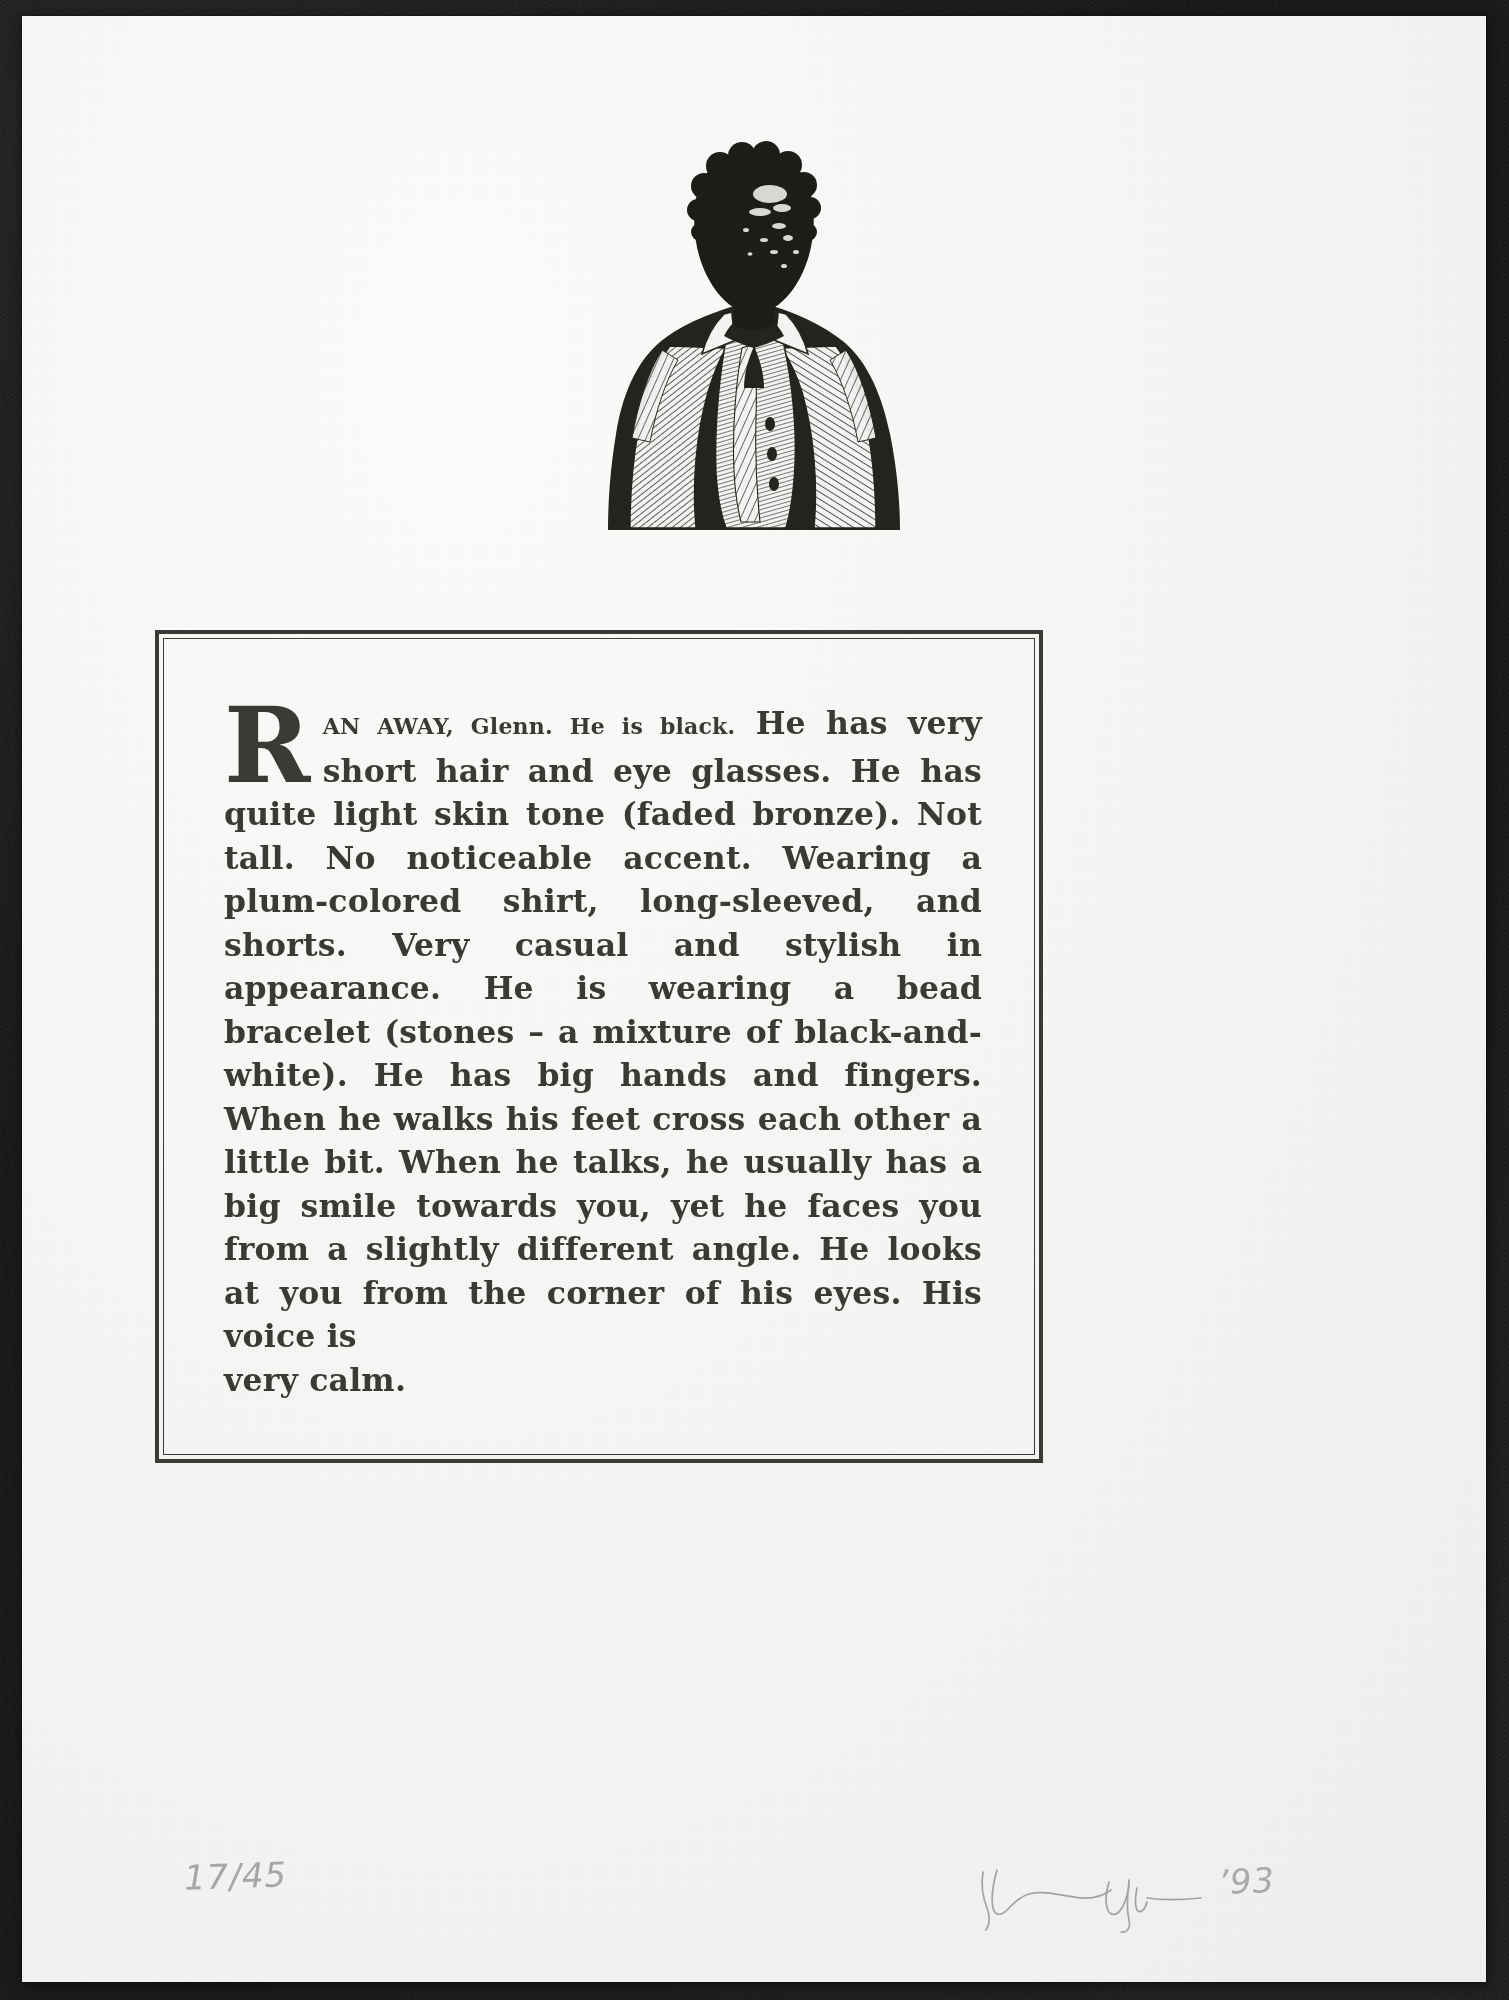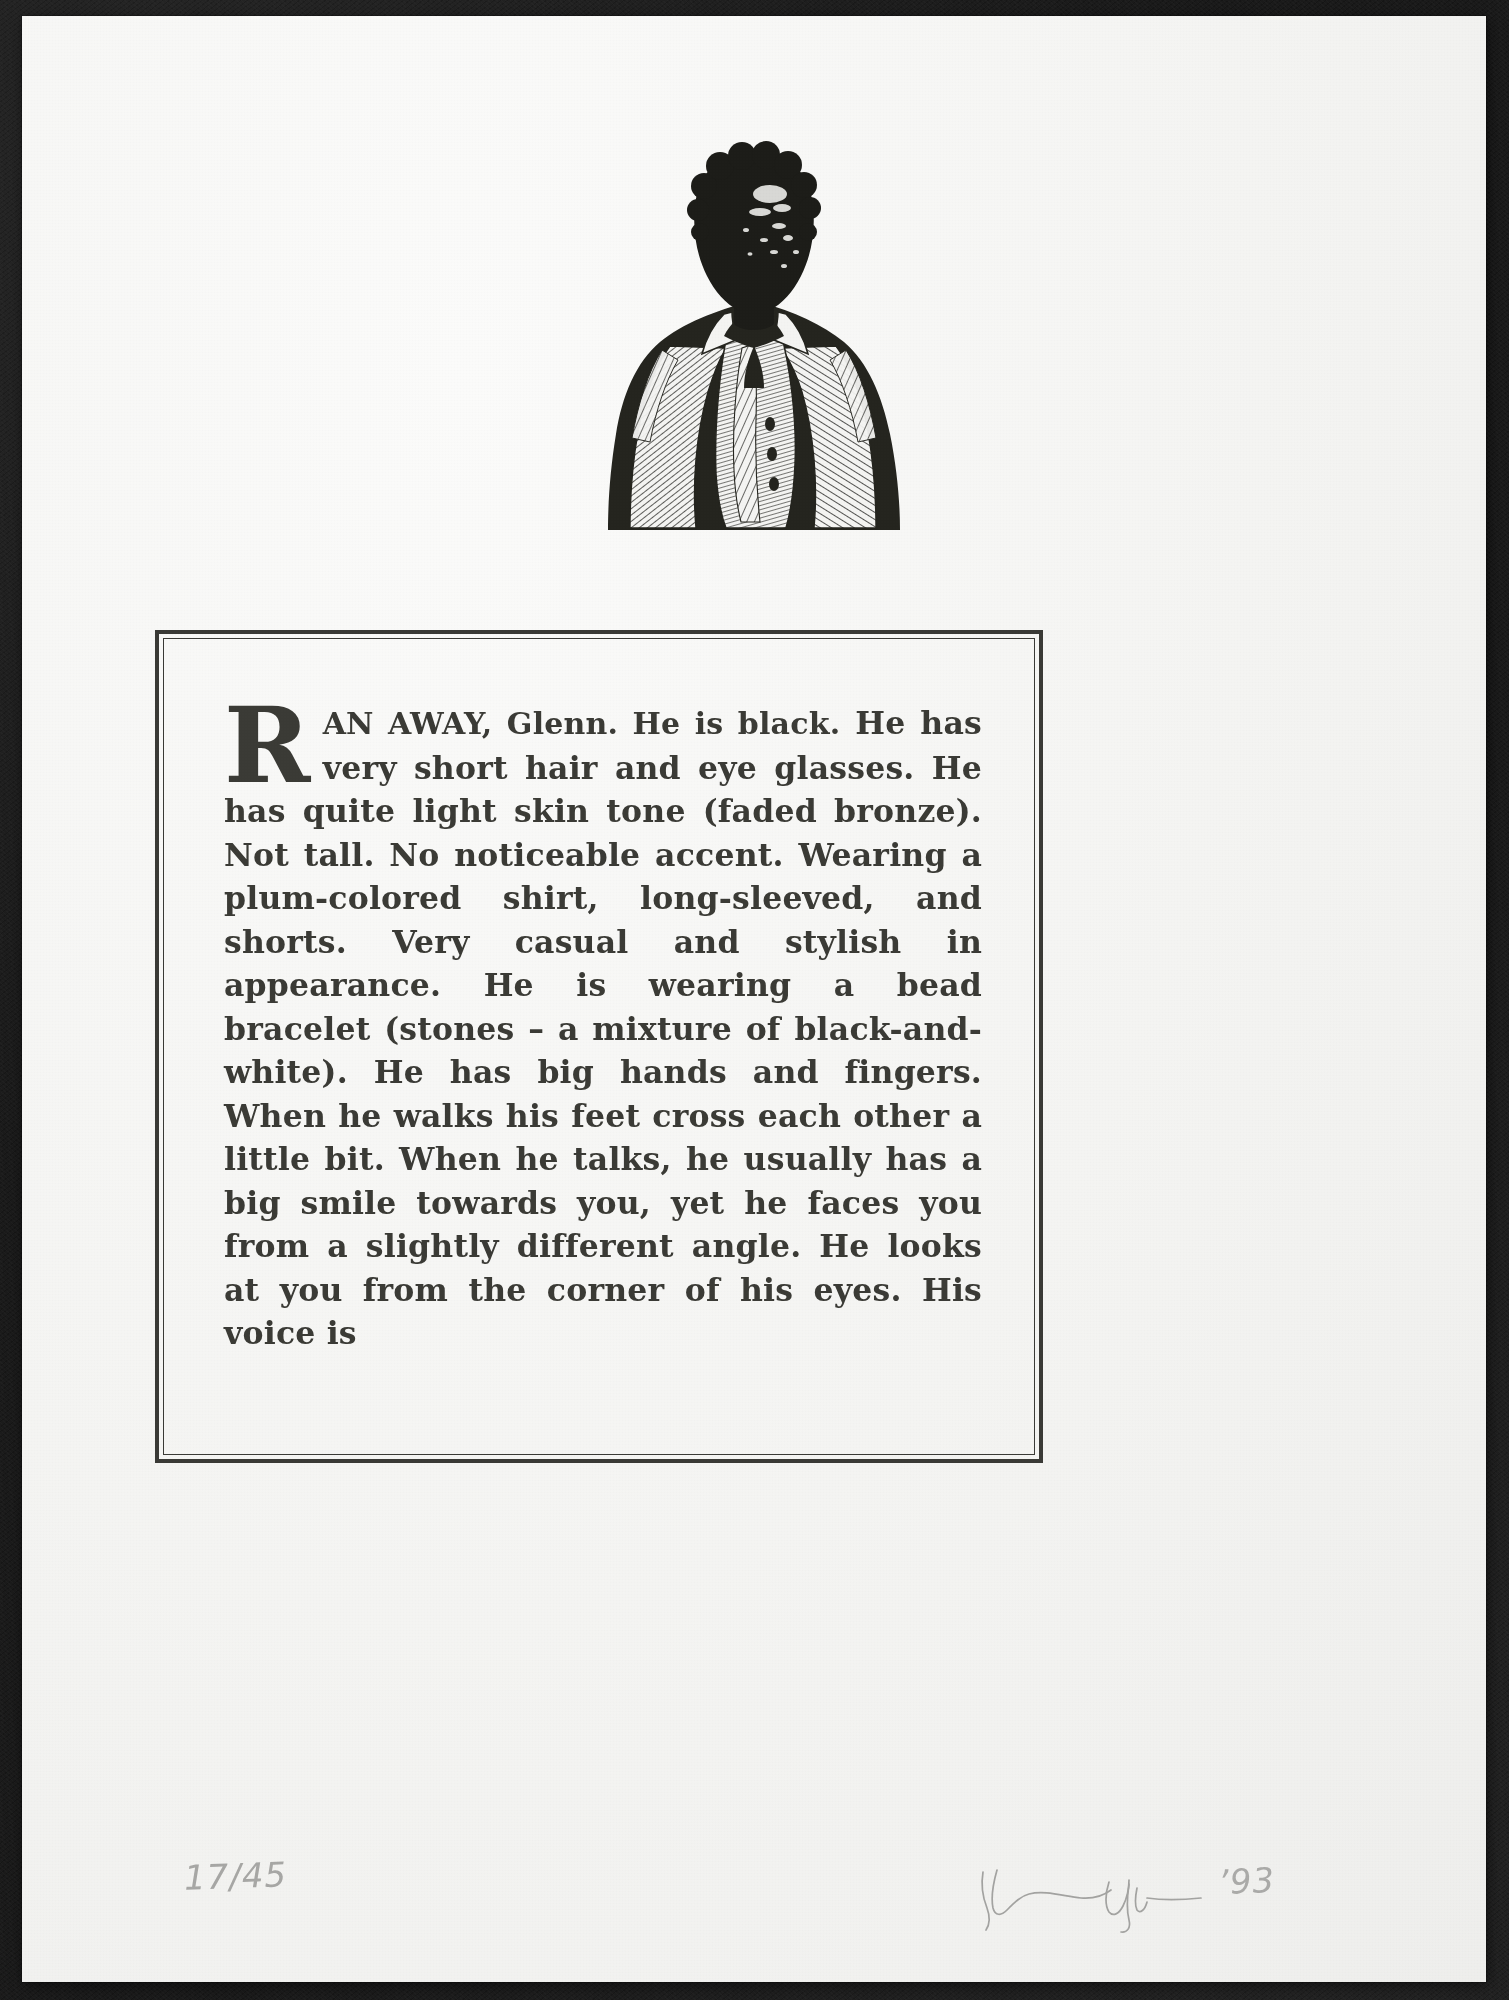--- a/index.html
+++ b/index.html
@@ -108,21 +108,21 @@
   .notice-body .dropcap {
     float: left;
     font-family: "DejaVu Serif", "Liberation Serif", serif;
     font-weight: bold;
     font-size: 104px;
     line-height: 82px;
     margin: 4px 12px 0 0;
     color: #3b3b36;
   }
   .notice-body .lede {
-    font-size: 30px;
+    font-size: 22px;
   }
   .notice-body p {
     margin: 0;
   }
   .notice-body .tail {
     text-align: left;
   }
 
   
   .pencil {
@@ -253,20 +253,21 @@
             <ellipse cx="210" cy="132" rx="3" ry="2"></ellipse>
           </g>
         </g>
       </svg>
     </div>
 
     <div class="notice-frame">
       <div class="notice-frame-inner">
         <div class="notice-body">
           <p><span class="dropcap">R</span><span class="lede">AN AWAY, Glenn. He is black.</span> <span>He has very short hair and eye glasses. He has quite light skin tone (faded bronze). Not tall. No noticeable accent. Wearing a plum-colored shirt, long-sleeved, and shorts. Very casual and stylish in appearance. He is wearing a bead bracelet (stones – a mixture of black-and-white). He has big hands and fingers. When he walks his feet cross each other a little bit. When he talks, he usually has a big smile towards you, yet he faces you from a slightly different angle. He looks at you from the corner of his eyes. His voice is</span></p>
+          <p class="tail">very calm.</p>
         </div>
       </div>
     </div>
 
     <div class="pencil edition-number">17/45</div>
 
     <div class="pencil signature">
       <svg width="230" height="80" viewBox="0 0 230 80" xmlns="http://www.w3.org/2000/svg" aria-hidden="true">
         <g fill="none" stroke="#a3a3a1" stroke-width="1.7" stroke-linecap="round" stroke-linejoin="round">
           <path d="M6 18 C4 30 6 44 10 54 C13 62 13 70 9 76"></path>

